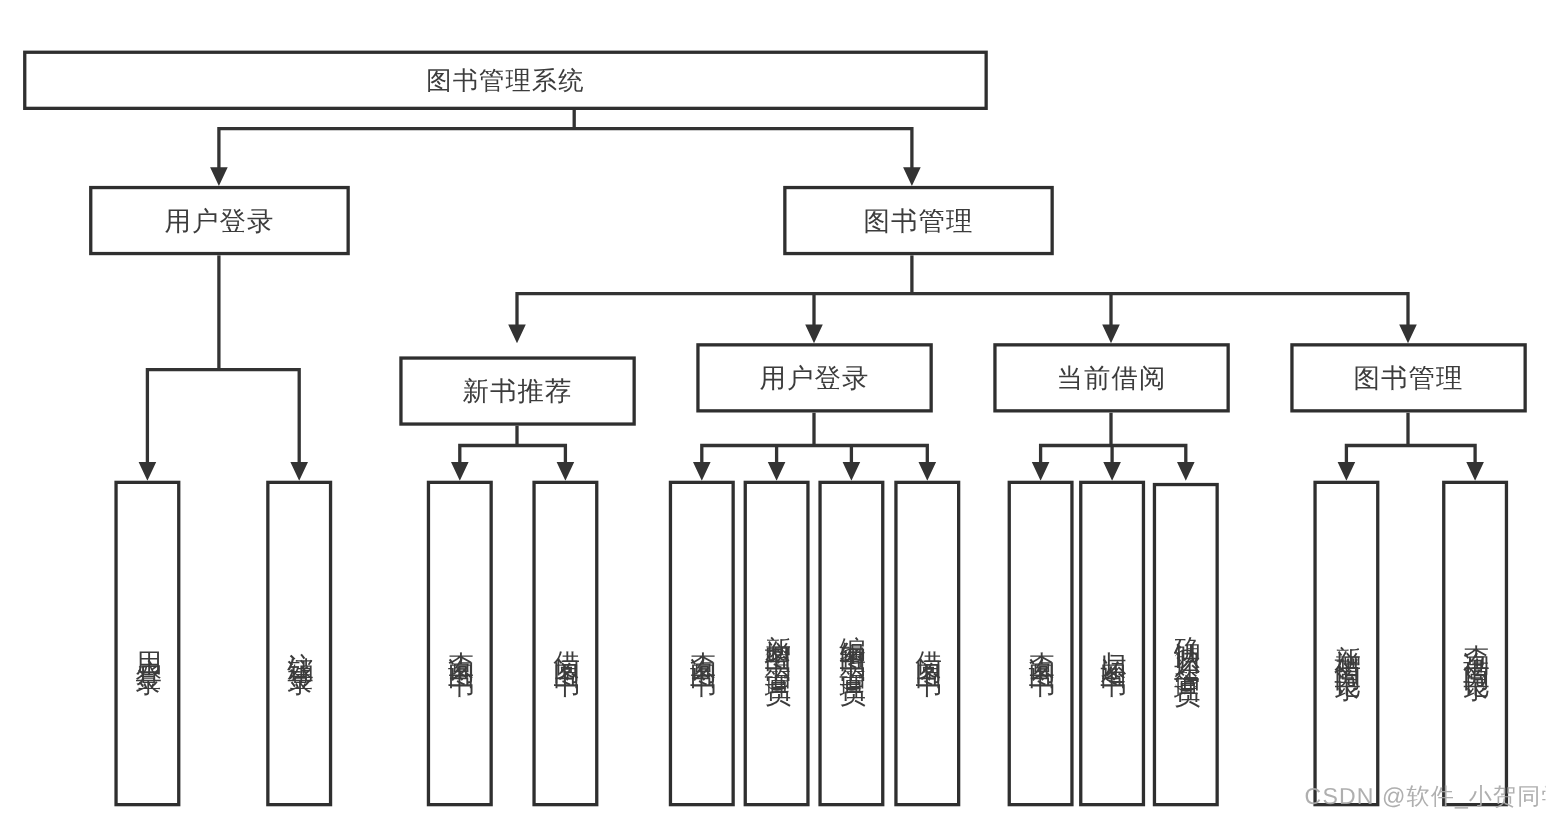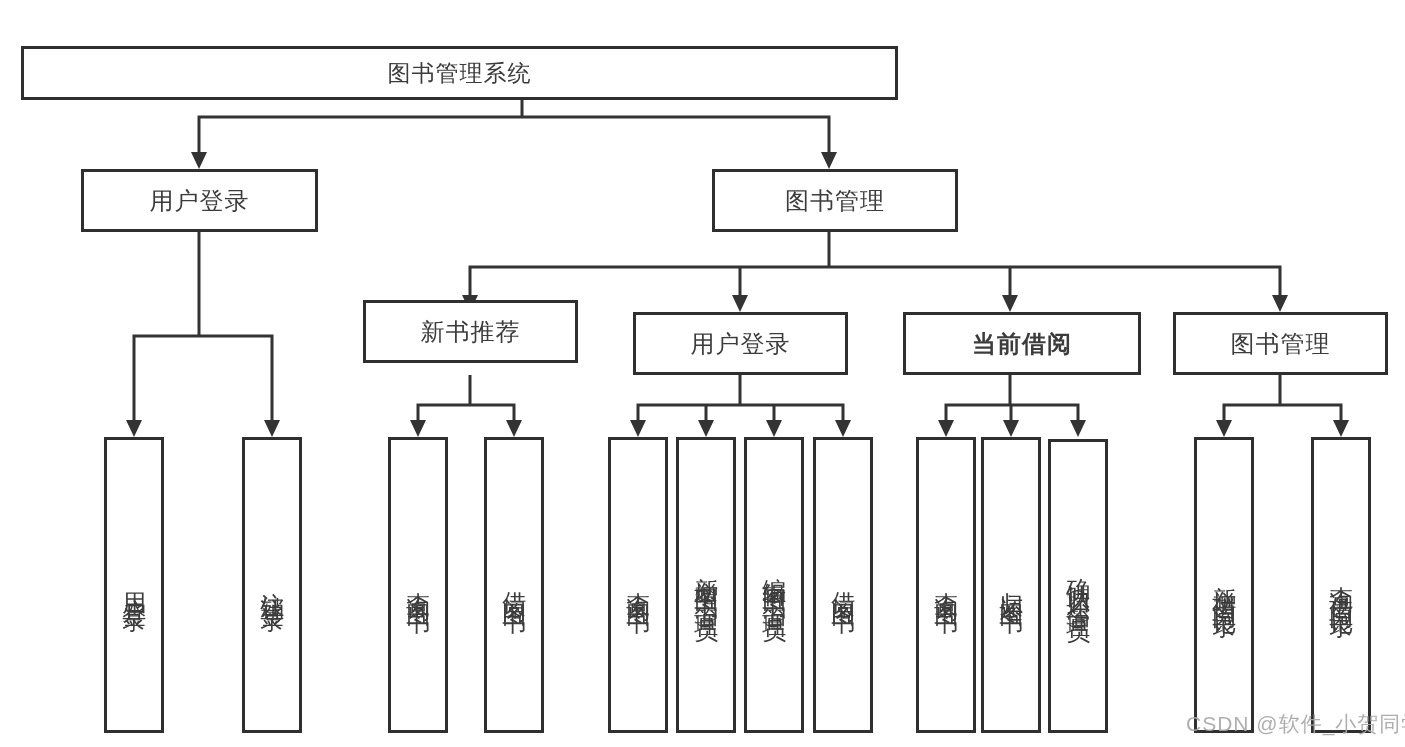--- a/index.html
+++ b/index.html
@@ -115,23 +115,23 @@
       M1070 420h16l-8 17z
       M1216 420h16l-8 17z
       M1333 420h16l-8 17z"></path>
   </svg>
 
   <div class="box root" style="left:21px; top:14px; width:877px; height:54px;margin-top:32px;">图书管理系统</div>
 
   <div class="box node" style="left:81px; top:169px; width:237px; height:63px;">用户登录</div>
   <div class="box node" style="left:712px; top:169px; width:246px; height:63px;">图书管理</div>
 
-  <div class="box node" style="left:363px; top:300px; width:215px; height:63px;">新书推荐</div>
+  <div class="box node" style="left:363px; top:324px; width:215px; height:63px;">新书推荐</div>
   <div class="box node" style="left:633px; top:312px; width:215px; height:63px;">用户登录</div>
-  <div class="box node" style="left:903px; top:312px; width:238px; height:63px;font-weight:bold;">当前借阅</div>
+  <div class="box node" style="left:903px; top:312px; width:215px; height:63px;">当前借阅</div>
   <div class="box node" style="left:1173px; top:312px; width:215px; height:63px;">图书管理</div>
 
   <div class="box leaf" style="left:104px; top:437px; width:60px; height:296px;">
     <span>用户登录</span>
   </div>
   <div class="box leaf" style="left:242px; top:437px; width:60px; height:296px;">
     <span>注销登录</span>
   </div>
 
   <div class="box leaf" style="left:388px; top:437px; width:60px; height:296px;">

